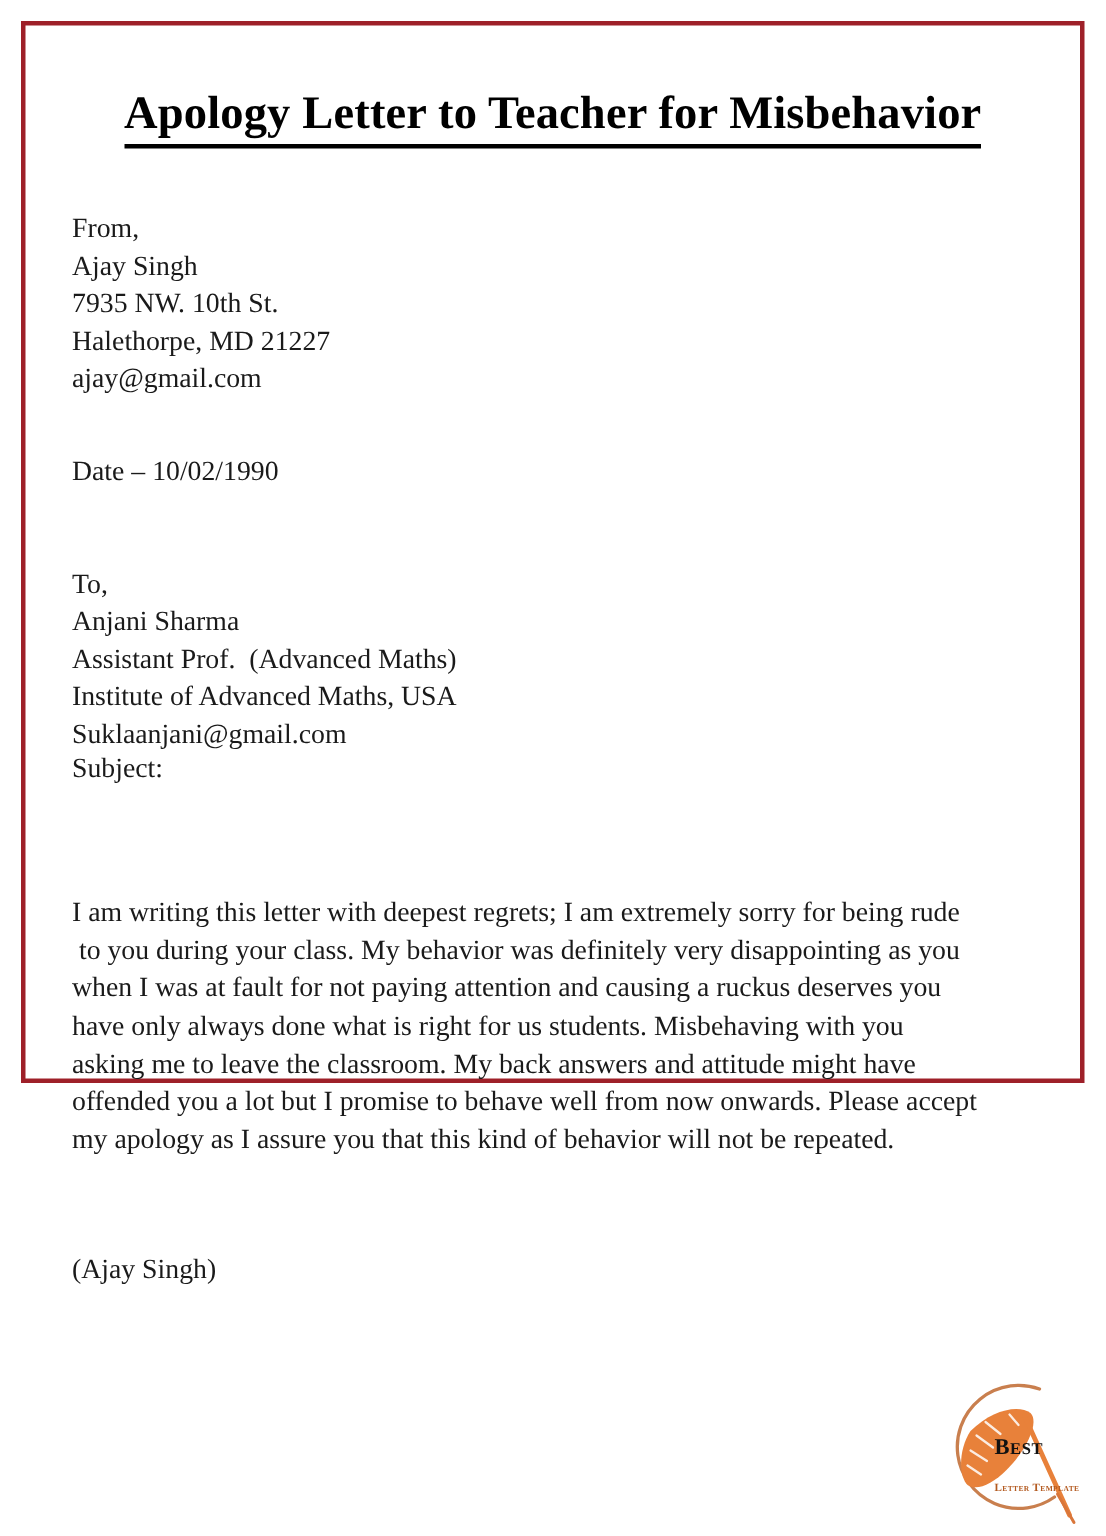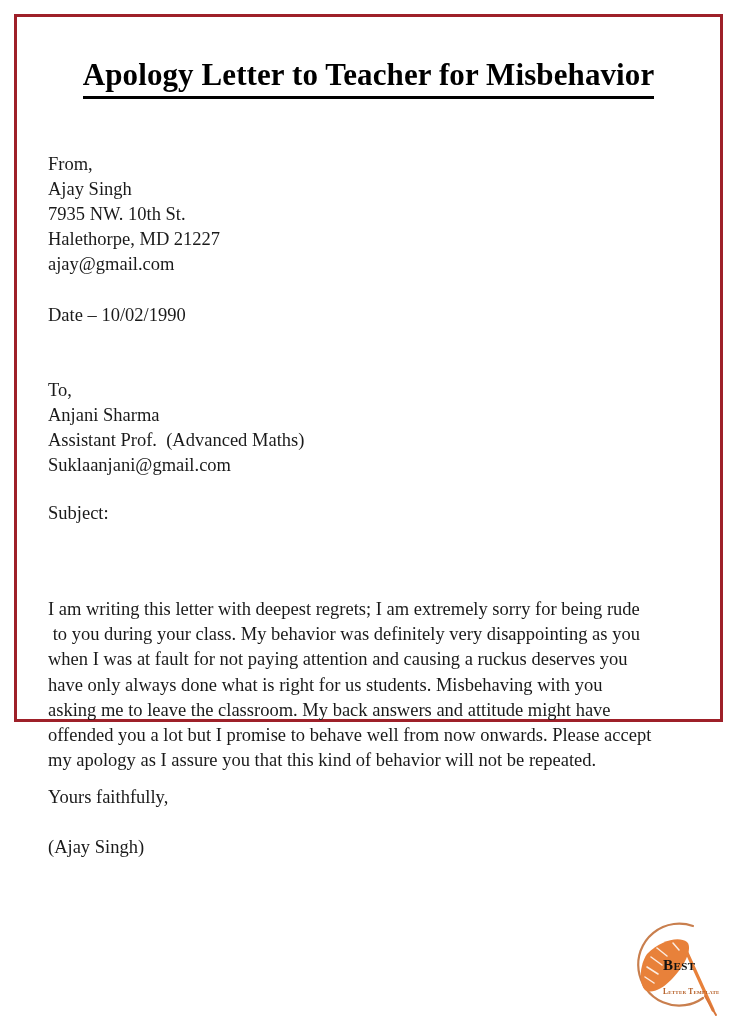--- a/index.html
+++ b/index.html
@@ -64,21 +64,21 @@
     font-size: 18.5px;
     line-height: 25px;
     color: #1a1a1a;
   }
   .text-line {
     display: block;
     white-space: pre;
   }
 
   
-  #sender-block    { top: 135px; }
+  #sender-block    { top: 124px; }
   #date-block      { top: 286px; }
   #recipient-block { top: 334px; margin-top: 27px; }
   #subject-block   { top: 484px; }
   #salutation-block{ top: 532px; }
   #body-block      { top: 580px; }
   #closing-block   { top: 768px; }
   #signature-block { top: 818px; }
 
   #body-block .text-line {
     line-height: 25.2px;
@@ -145,41 +145,39 @@
     </div>
 
     <div id="date-block" class="text-block">
       <span class="text-line">Date – 10/02/1990</span>
     </div>
 
     <div id="recipient-block" class="text-block">
       <span class="text-line">To,</span>
       <span class="text-line">Anjani Sharma</span>
       <span class="text-line">Assistant Prof.  (Advanced Maths)</span>
+      <span class="text-line">Institute of Advanced Maths, USA</span>
       <span class="text-line">Suklaanjani@gmail.com</span>
     </div>
 
     <div id="subject-block" class="text-block">
       <span class="text-line">Subject:</span>
     </div>
 
 
     <div id="body-block" class="text-block">
       <span class="text-line">I am writing this letter with deepest regrets; I am extremely sorry for being rude</span>
       <span class="text-line"> to you during your class. My behavior was definitely very disappointing as you</span>
       <span class="text-line">when I was at fault for not paying attention and causing a ruckus deserves you</span>
       <span class="text-line">have only always done what is right for us students. Misbehaving with you</span>
       <span class="text-line">asking me to leave the classroom. My back answers and attitude might have</span>
       <span class="text-line">offended you a lot but I promise to behave well from now onwards. Please accept</span>
       <span class="text-line">my apology as I assure you that this kind of behavior will not be repeated.</span>
     </div>
 
-    <div id="closing-block" class="text-block">
-      <span class="text-line">Yours faithfully,</span>
-    </div>
 
     <div id="signature-block" class="text-block">
       <span class="text-line">(Ajay Singh)</span>
     </div>
 
     <div id="brand-logo">
       <svg viewBox="0 0 108 110" xmlns="http://www.w3.org/2000/svg">
 
         <path d="M76 16 A41 41 0 1 0 86 88" fill="none" stroke="#c97f4e" stroke-width="2.2" stroke-linecap="round"></path>
 

